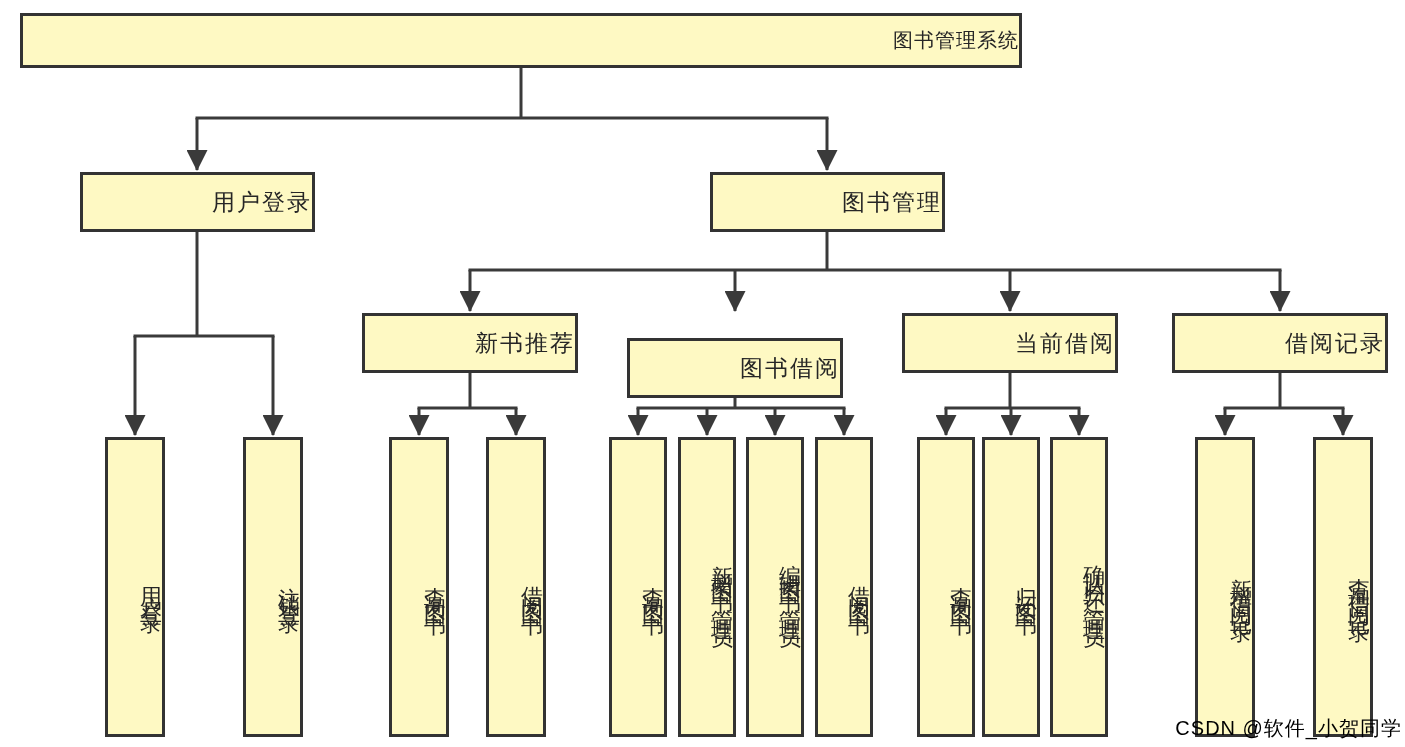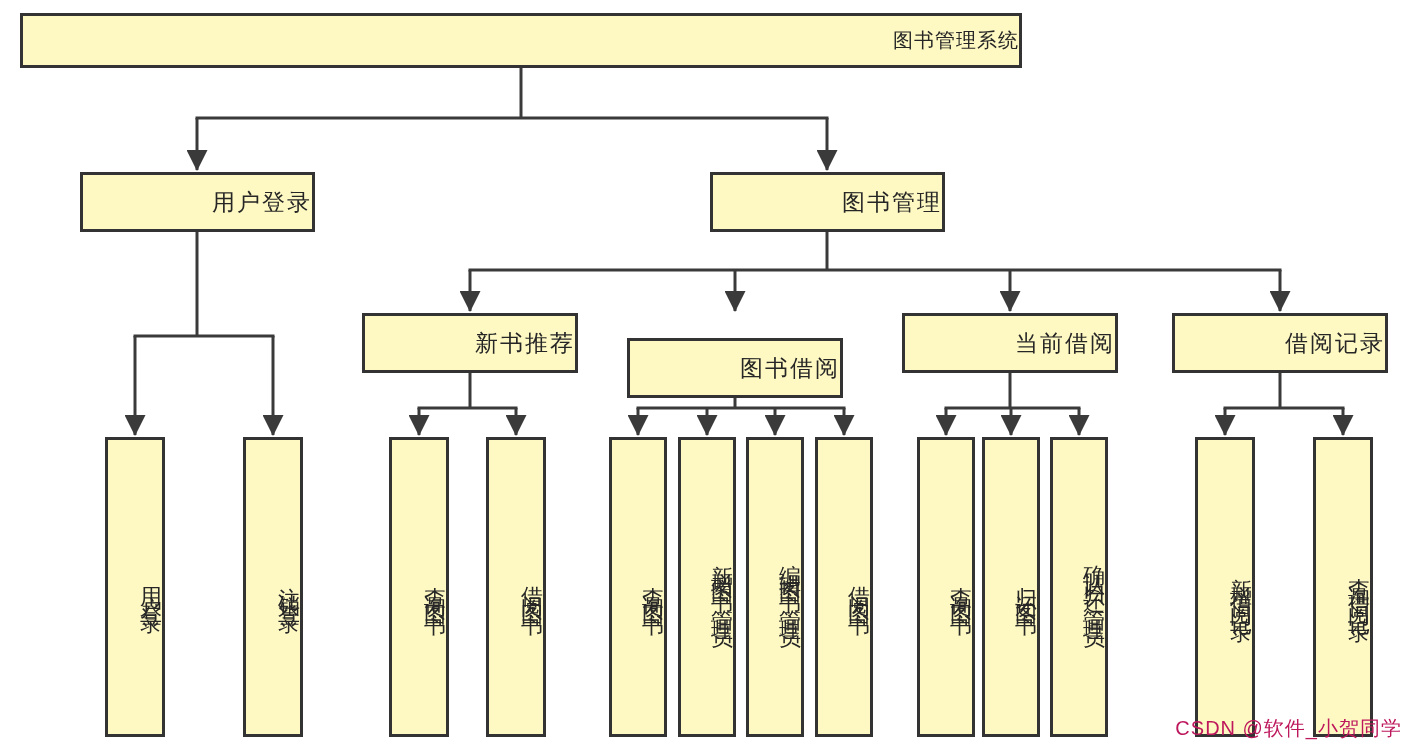--- a/index.html
+++ b/index.html
@@ -34,21 +34,21 @@
     font-size: 22px;
     letter-spacing: 9px;
     line-height: 1;
     white-space: nowrap;
   }
   .watermark {
     position: absolute;
     right: 3px;
     bottom: 5px;
     font-size: 20px;
-    color: #be185d;
+    color: #000000;
     letter-spacing: 1px;
     z-index: 5;
   }
 </style>
 </head>
 <body>
 
 <div class="canvas">
 
   <svg class="connectors" width="1405" height="747">

